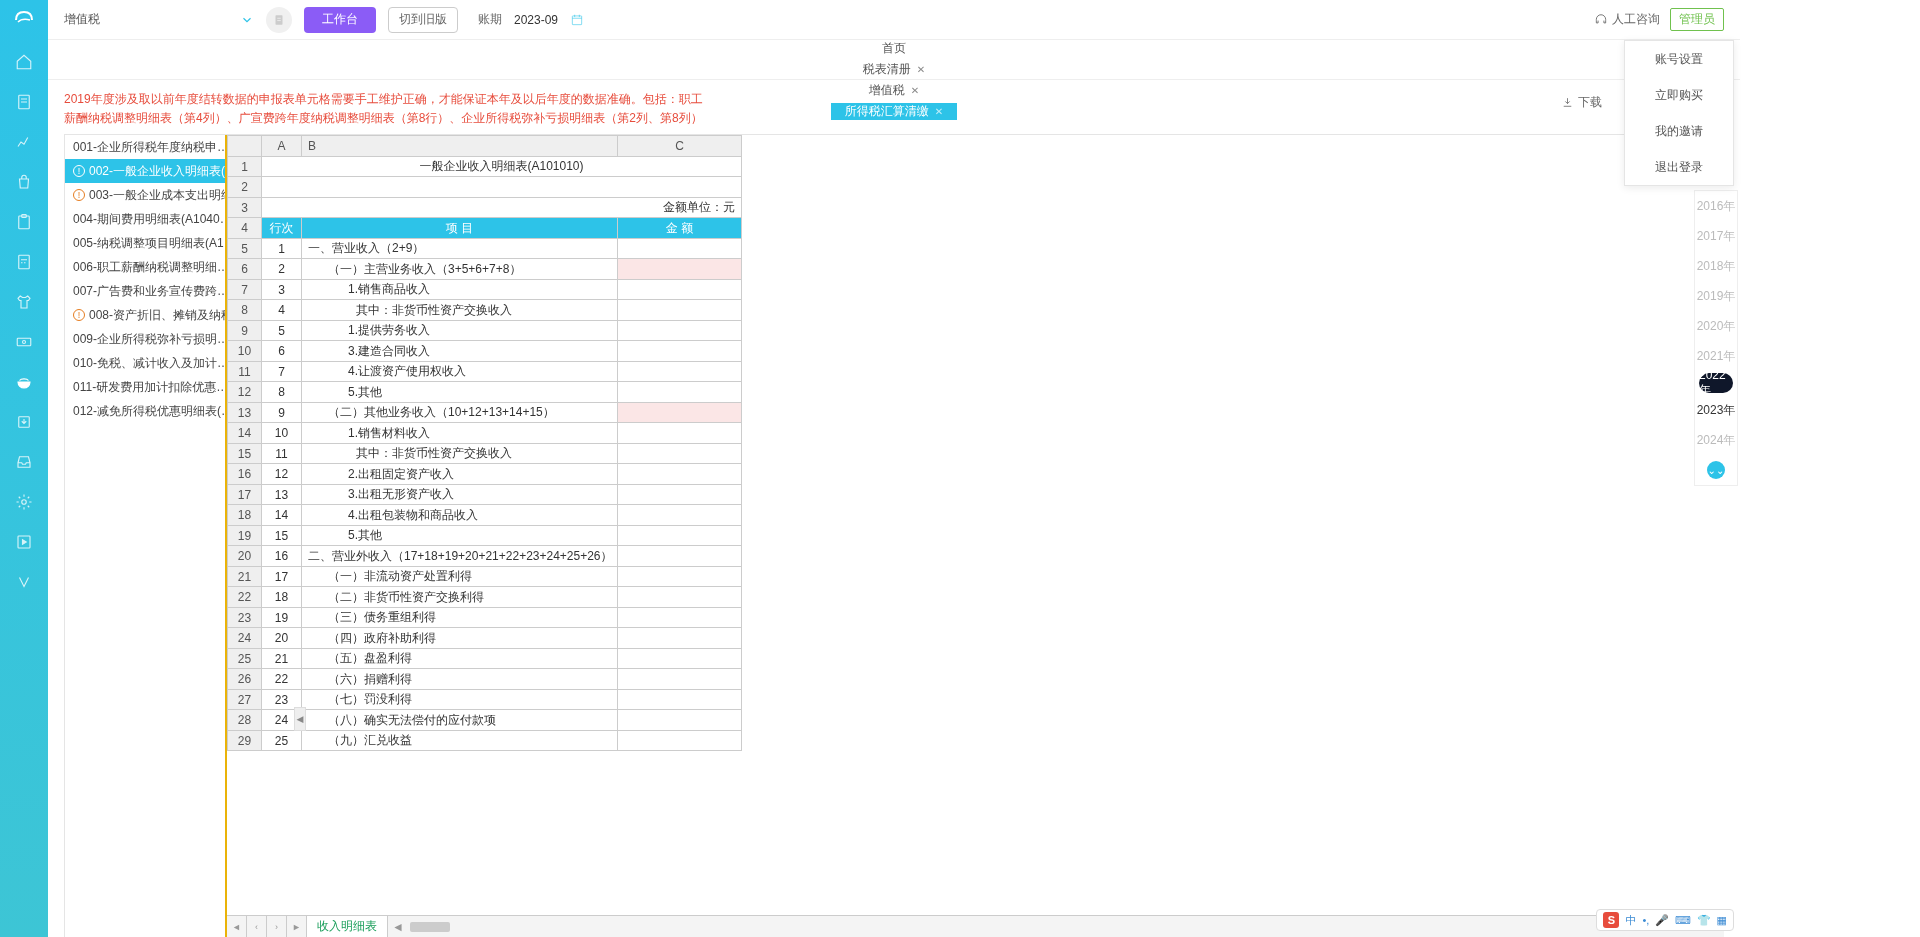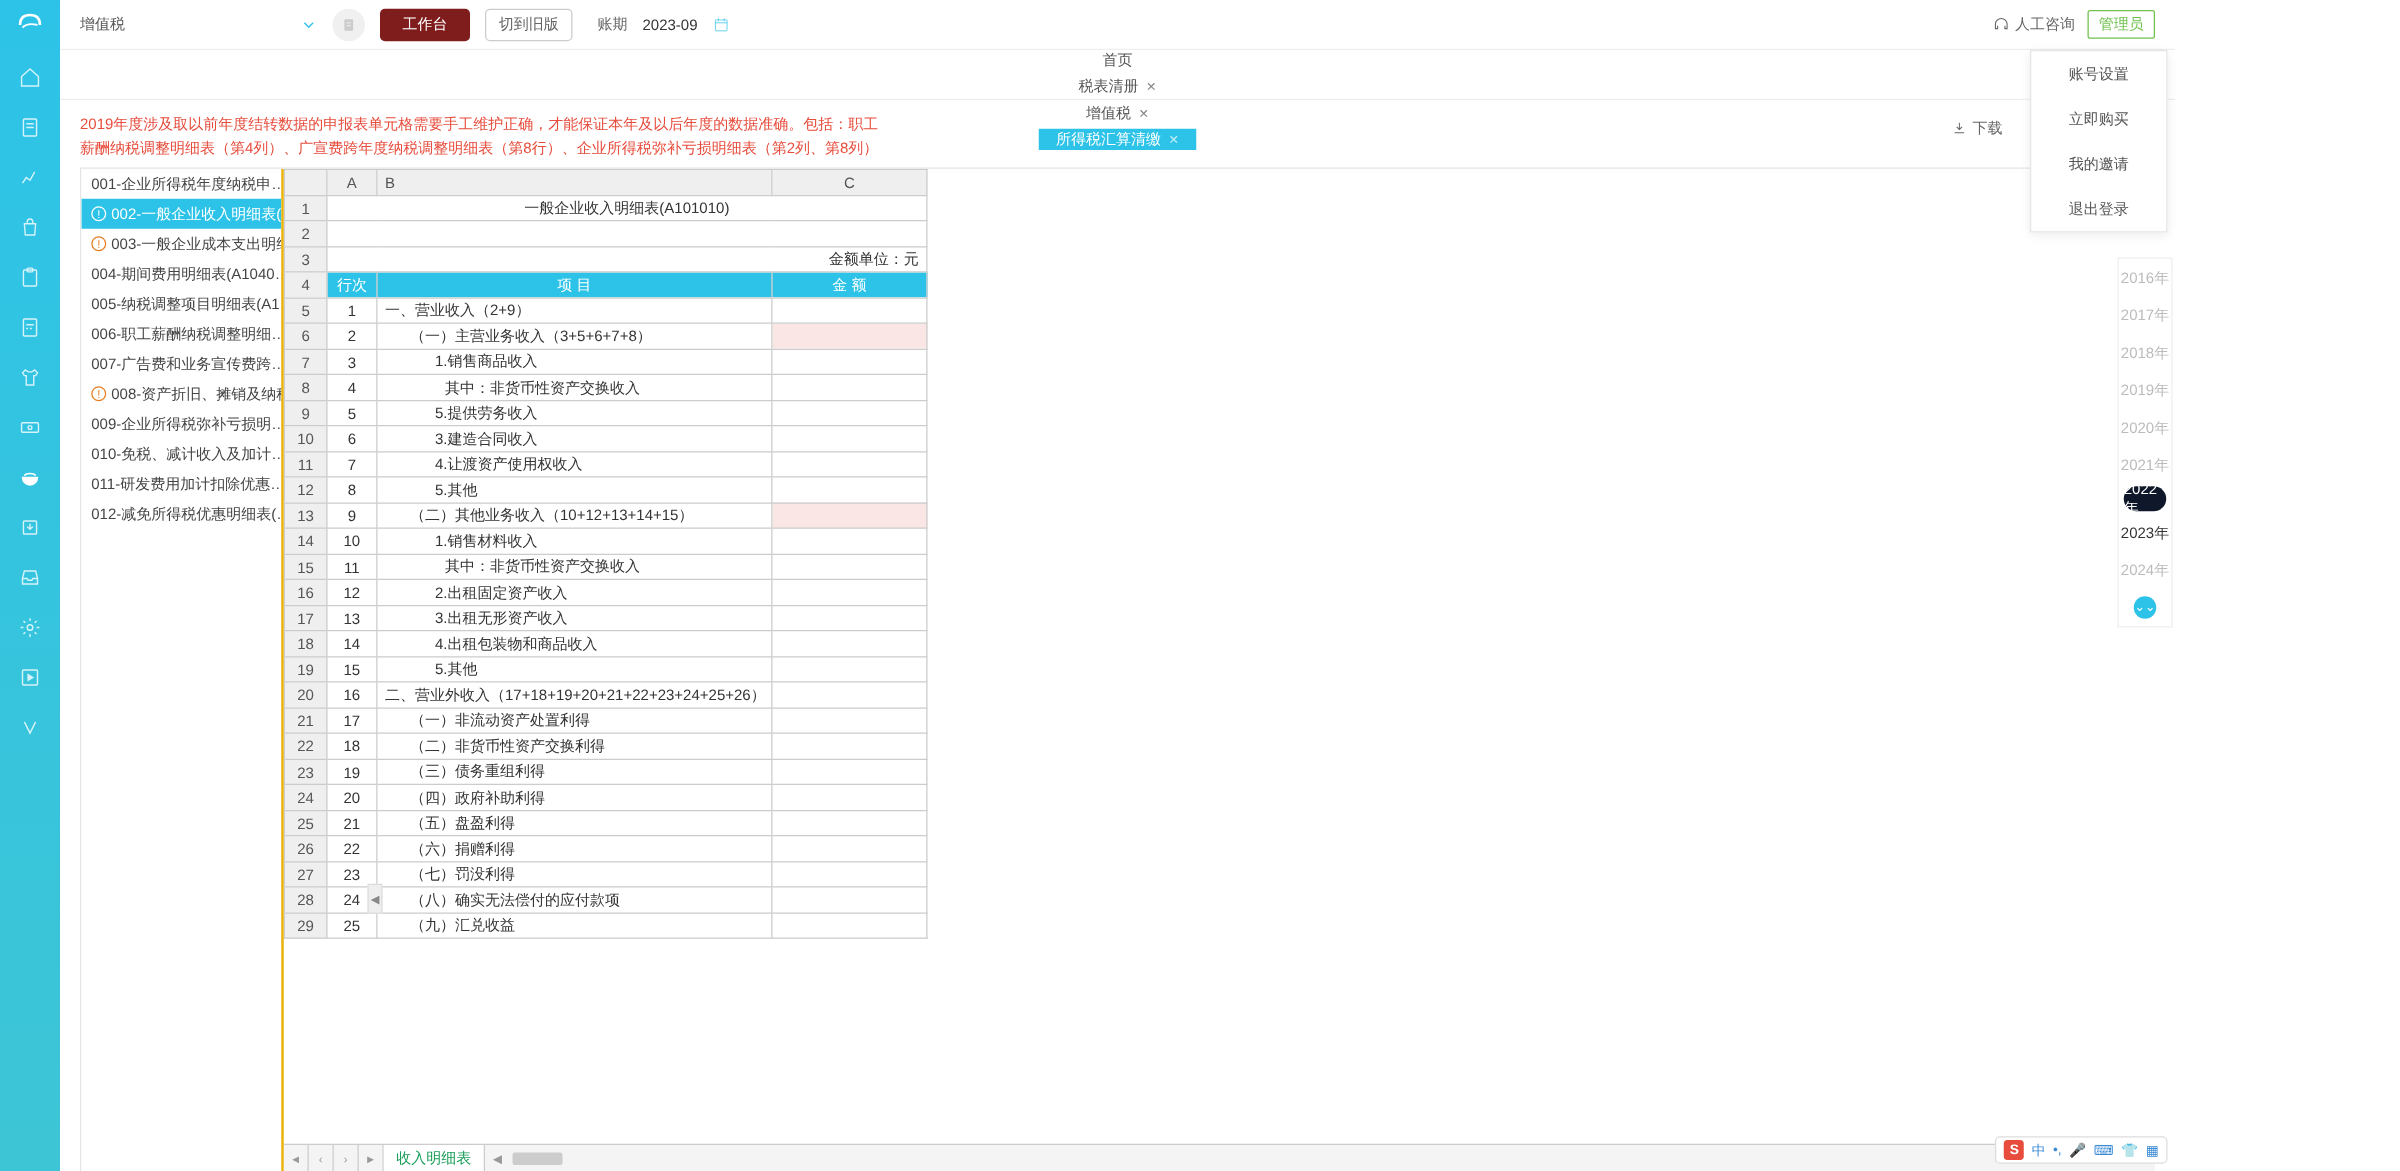--- a/index.html
+++ b/index.html
@@ -16,21 +16,21 @@
 
 .main { flex:1; display:flex; flex-direction:column; position:relative; }
 
 
 .topbar { height:40px; display:flex; align-items:center; padding:0 16px; border-bottom:1px solid #eee; gap:12px; }
 .crumb { display:flex; align-items:center; gap:4px; color:#555; min-width:190px; }
 .crumb svg { width:14px; height:14px; }
 .round-icon { width:26px; height:26px; border-radius:50%; background:#f0f0f0; display:flex; align-items:center; justify-content:center; }
 .round-icon svg { width:14px; height:14px; fill:#ccc; }
 .pill { height:26px; padding:0 18px; border-radius:4px; display:flex; align-items:center; cursor:pointer; }
-.pill.primary { background:#7f1d1d; color:#fff; }
+.pill.primary { background:#8b5cf6; color:#fff; }
 .pill.outline { border:1px solid #ccc; color:#666; padding:0 10px; }
 .period-label { color:#666; margin-left:8px; }
 .period-val { color:#333; }
 .cal-icon { width:14px; height:14px; }
 .top-right { margin-left:auto; display:flex; align-items:center; gap:10px; }
 .headset { display:flex; align-items:center; gap:4px; color:#666; }
 .headset svg { width:14px; height:14px; stroke:#666; fill:none; }
 .adminbtn { border:1px solid #70c14e; color:#70c14e; padding:2px 8px; border-radius:2px; cursor:pointer; }
 
 
@@ -76,21 +76,21 @@
 .pink { background:#fbe6e6 !important; }
 
 
 .sheet-tabs { height:22px; border-top:1px solid #ccc; display:flex; align-items:stretch; background:#f4f4f4; }
 .sheet-tabs .nav { width:20px; display:flex; align-items:center; justify-content:center; border-right:1px solid #ccc; color:#999; cursor:pointer; font-size:9px; }
 .sheet-tabs .stab { padding:0 10px; border-right:1px solid #ccc; background:#fff; display:flex; align-items:center; color:#2b8; font-size:12px; cursor:pointer; color:#1a9e5a; }
 .sheet-tabs .scrollbar { flex:1; display:flex; align-items:center; padding:0 4px; }
 .sheet-tabs .thumb { width:40px; height:10px; background:#ccc; border-radius:2px; }
 
 
-.year-rail { position:absolute; right:2px; top:206px; width:44px; background:#fff; border:1px solid #eee; display:flex; flex-direction:column; }
+.year-rail { position:absolute; right:2px; top:190px; width:44px; background:#fff; border:1px solid #eee; display:flex; flex-direction:column; }
 .year-rail .yr { height:30px; display:flex; align-items:center; justify-content:center; color:#bbb; cursor:pointer; font-size:12px; }
 .year-rail .yr.on { background:#0f172a; color:#fff; border-radius:10px; margin:2px 4px; height:20px; }
 .year-rail .yr.cur { color:#333; }
 .year-rail .more { background:#2dc3e8; color:#fff; border-radius:50%; width:18px; height:18px; margin:6px auto; display:flex; align-items:center; justify-content:center; font-size:10px; }
 
 
 .dropdown { position:absolute; right:6px; top:40px; width:110px; background:#fff; border:1px solid #e5e5e5; box-shadow:0 2px 8px rgba(0,0,0,.08); z-index:50; }
 .dropdown .item { height:36px; display:flex; align-items:center; justify-content:center; cursor:pointer; color:#555; }
 
 
@@ -363,21 +363,21 @@
                   </tr>
                   <tr>
                     <th class="rowhdr">8</th>
                     <td class="colA">4</td>
                     <td class="colB" style="padding-left:54px">其中：非货币性资产交换收入</td>
                     <td class="colC "></td>
                   </tr>
                   <tr>
                     <th class="rowhdr">9</th>
                     <td class="colA">5</td>
-                    <td class="colB" style="padding-left:46px">5.提供劳务收入</td>
+                    <td class="colB" style="padding-left:46px">1.提供劳务收入</td>
                     <td class="colC "></td>
                   </tr>
                   <tr>
                     <th class="rowhdr">10</th>
                     <td class="colA">6</td>
                     <td class="colB" style="padding-left:46px">3.建造合同收入</td>
                     <td class="colC "></td>
                   </tr>
                   <tr>
                     <th class="rowhdr">11</th>

